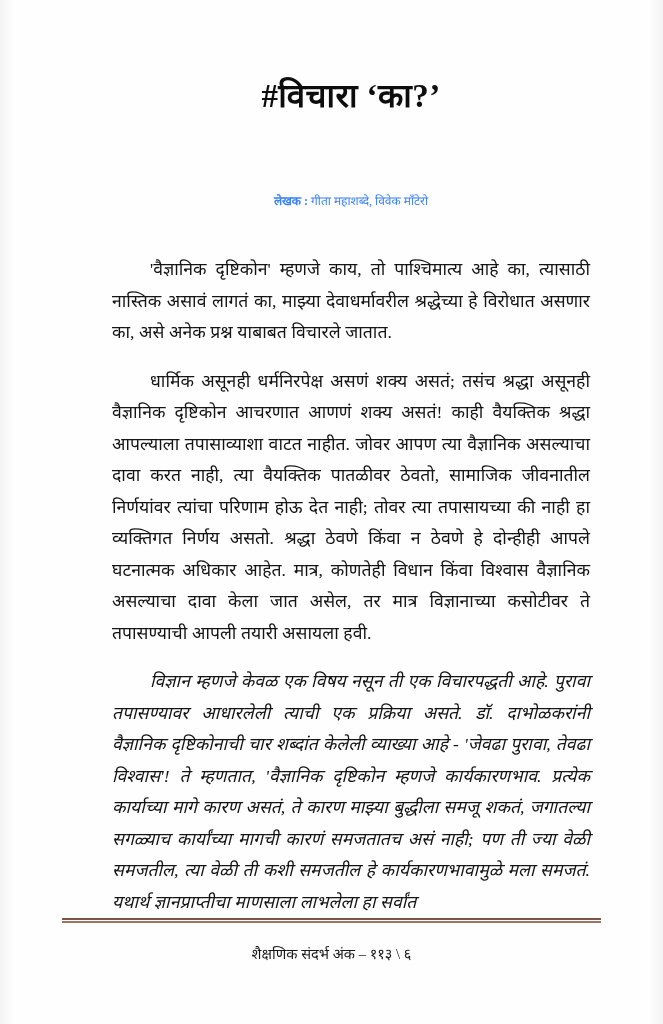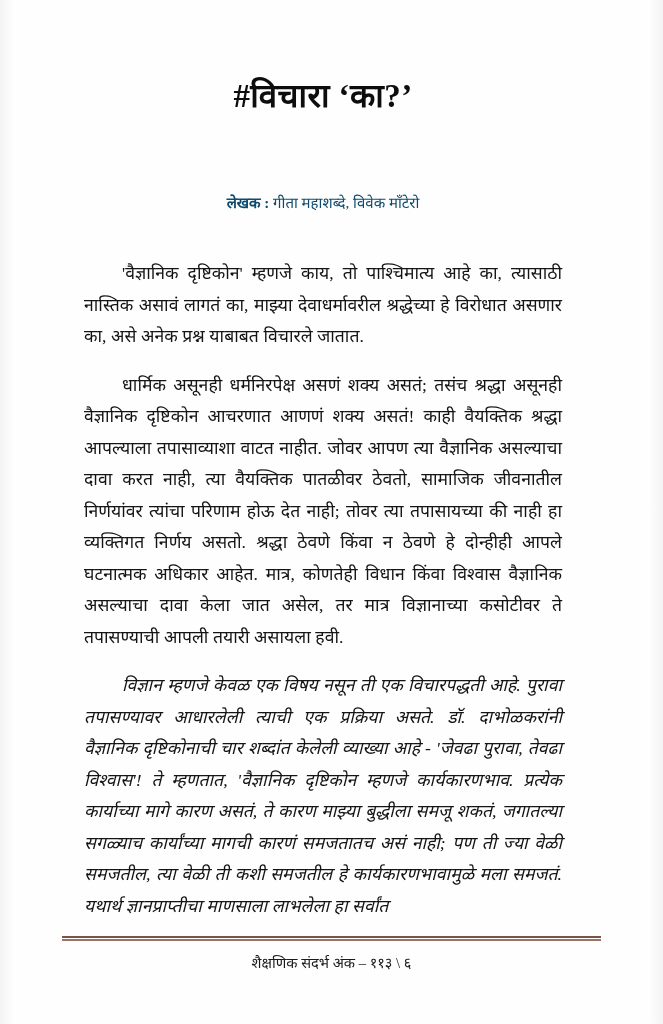--- a/index.html
+++ b/index.html
@@ -38,44 +38,44 @@
     content: "";
     position: absolute;
     right: 0; top: 0; bottom: 0;
     width: 14px;
     background: linear-gradient(to left, rgba(0,0,0,0.045), rgba(0,0,0,0));
     pointer-events: none;
   }
 
   .content {
     position: absolute;
-    left: 84px;
+    left: 112px;
     top: 0;
     width: 478px;
   }
 
   .doc-title {
     margin: 0;
     padding-top: 76px;
     text-align: center;
     font-family: "Liberation Serif", "DejaVu Serif", serif;
     font-weight: bold;
     font-size: 33px;
     line-height: 1.25;
     letter-spacing: 0.4px;
     color: #0d0d0d;
   }
 
   .byline {
     margin: 0;
     padding-top: 76px;
     text-align: center;
-    font-size: 15px;
+    font-size: 12px;
     line-height: 1.4;
-    color: #0c4a6e;
+    color: #3b82f6;
     white-space: nowrap;
   }
   .byline .byline-label {
     font-weight: bold;
   }
   .byline .byline-names {
     font-weight: normal;
   }
 
   .body-block {
@@ -112,21 +112,21 @@
   .rule-gap {
     height: 1.5px;
     background: transparent;
   }
   .rule-thin {
     height: 1.5px;
     background: #9b7468;
     width: 100%;
   }
   .footer-text {
-    margin: 3px;
+    margin: 12px;
     padding-top: 9px;
     text-align: center;
     font-size: 14.6px;
     line-height: 1.4;
     color: #1a1a1a;
     white-space: nowrap;
   }
 </style>
 </head>
 <body>

